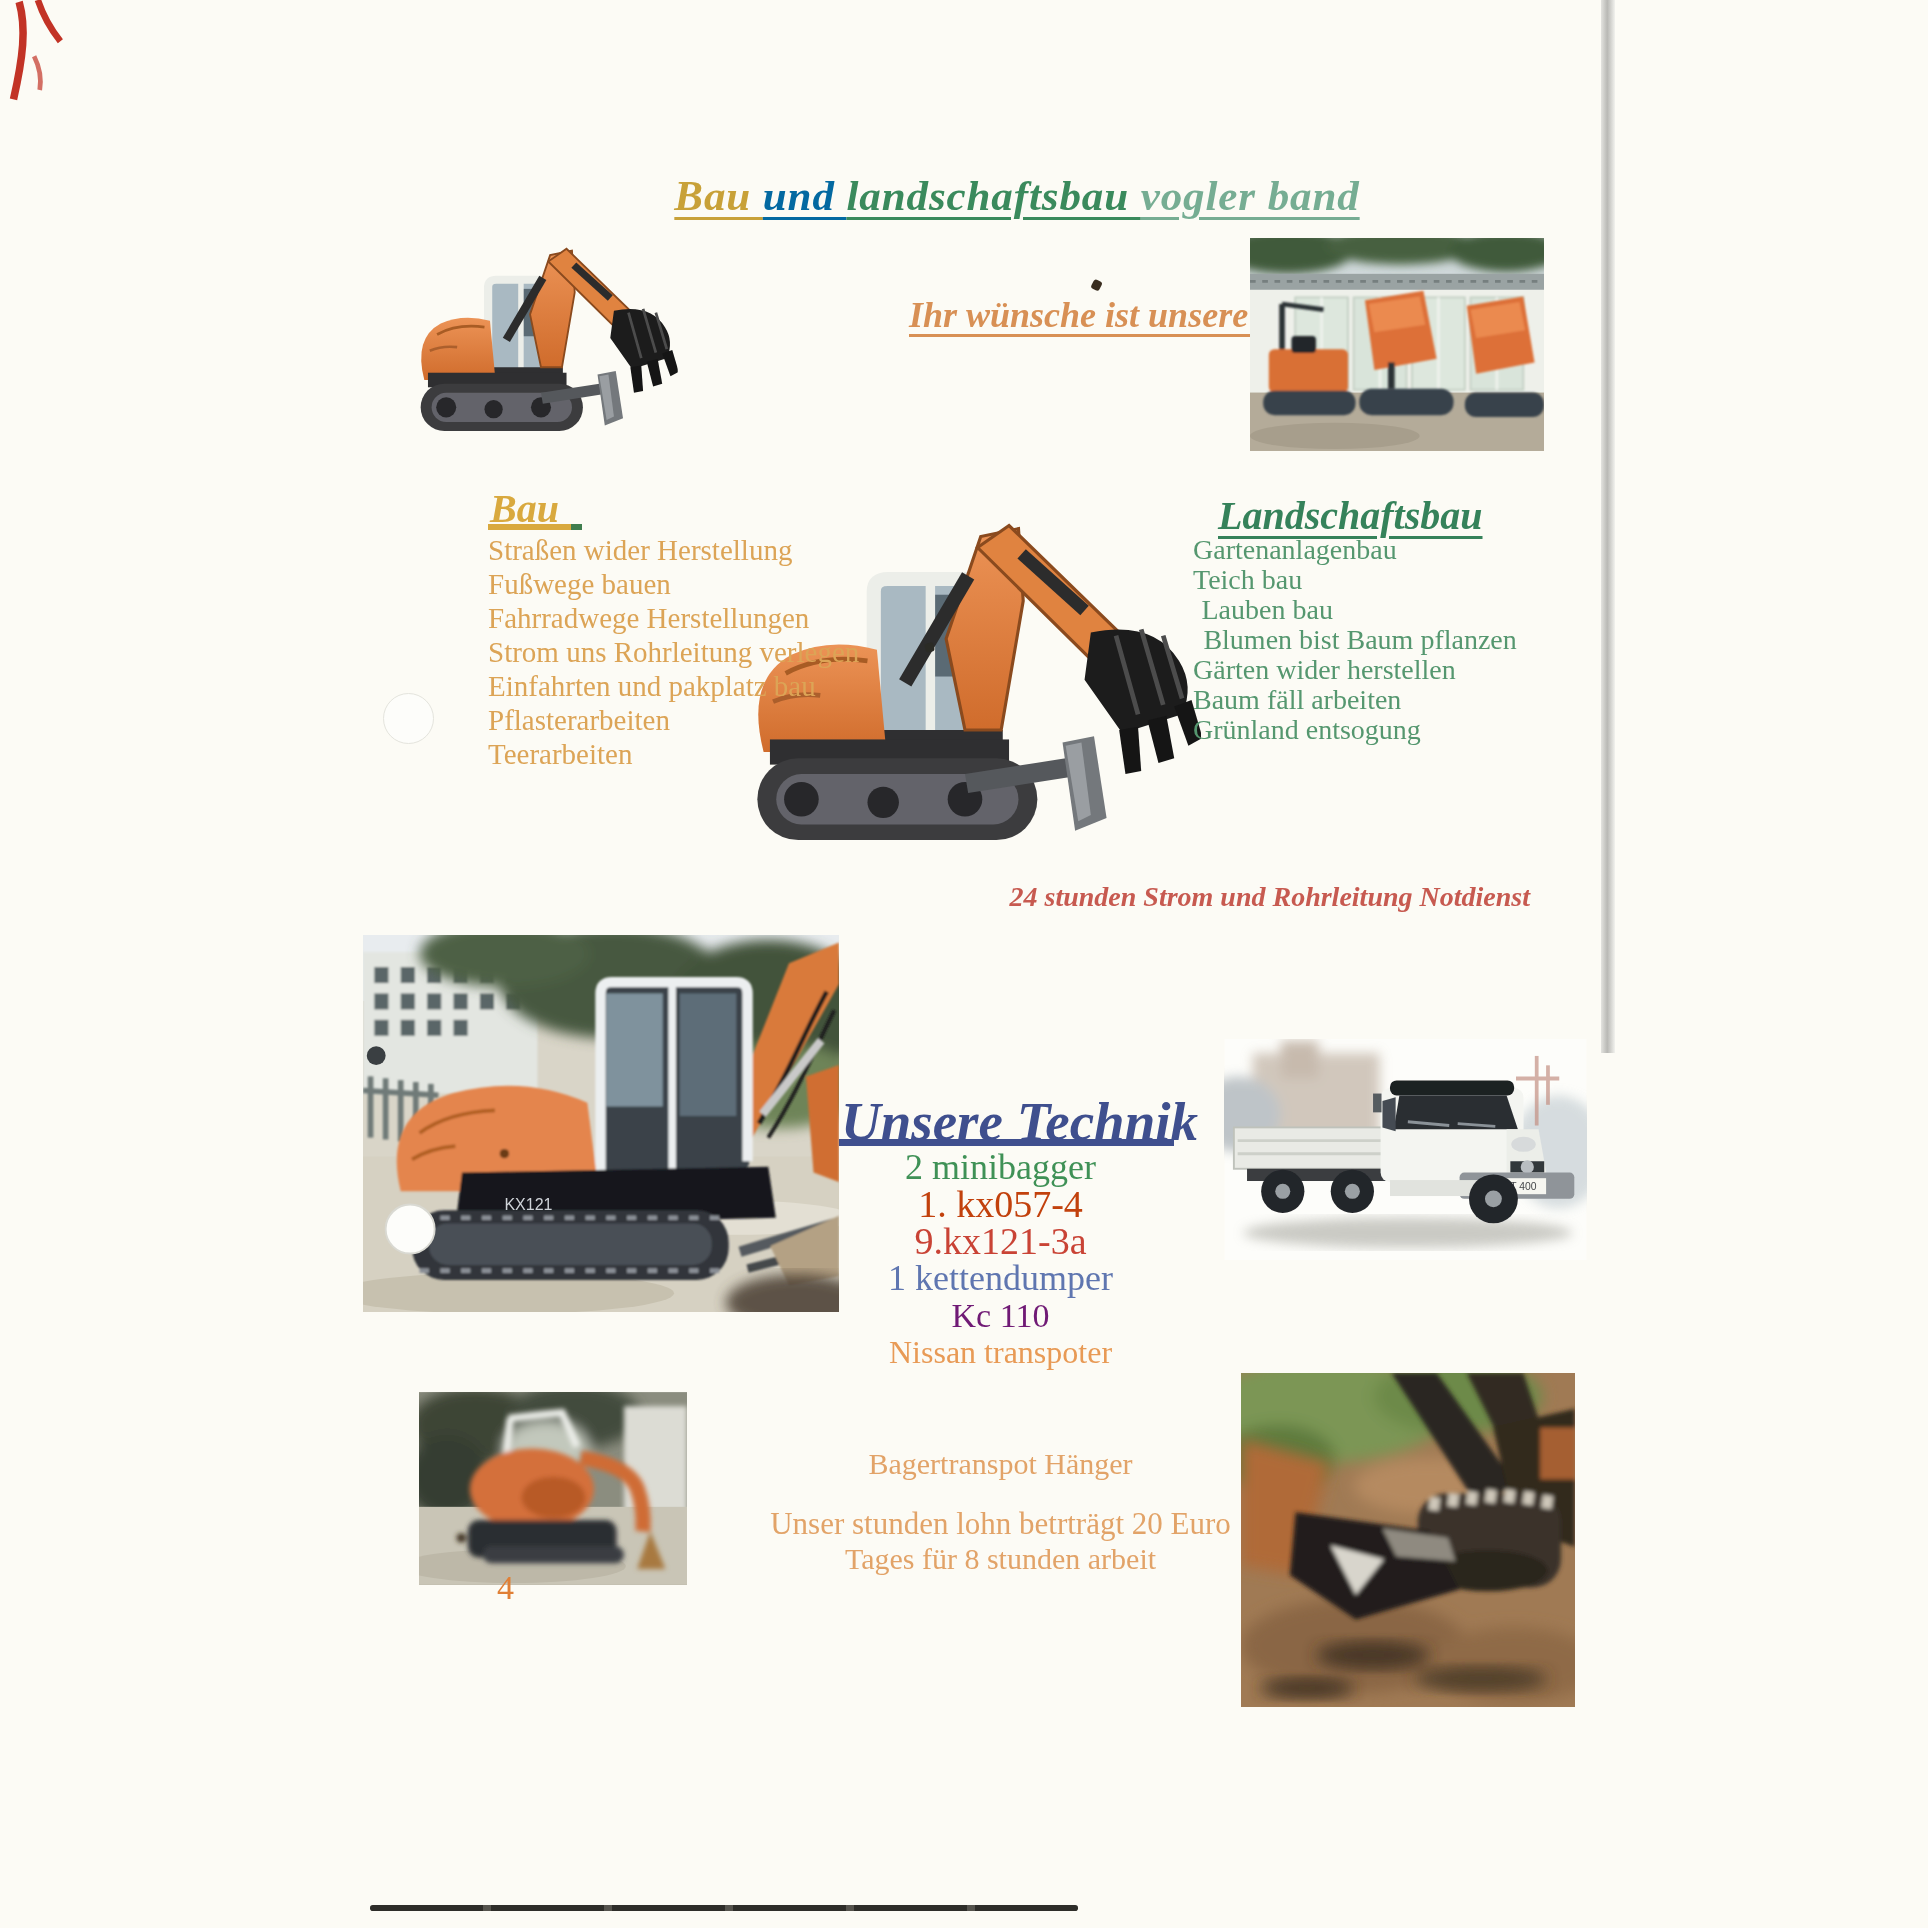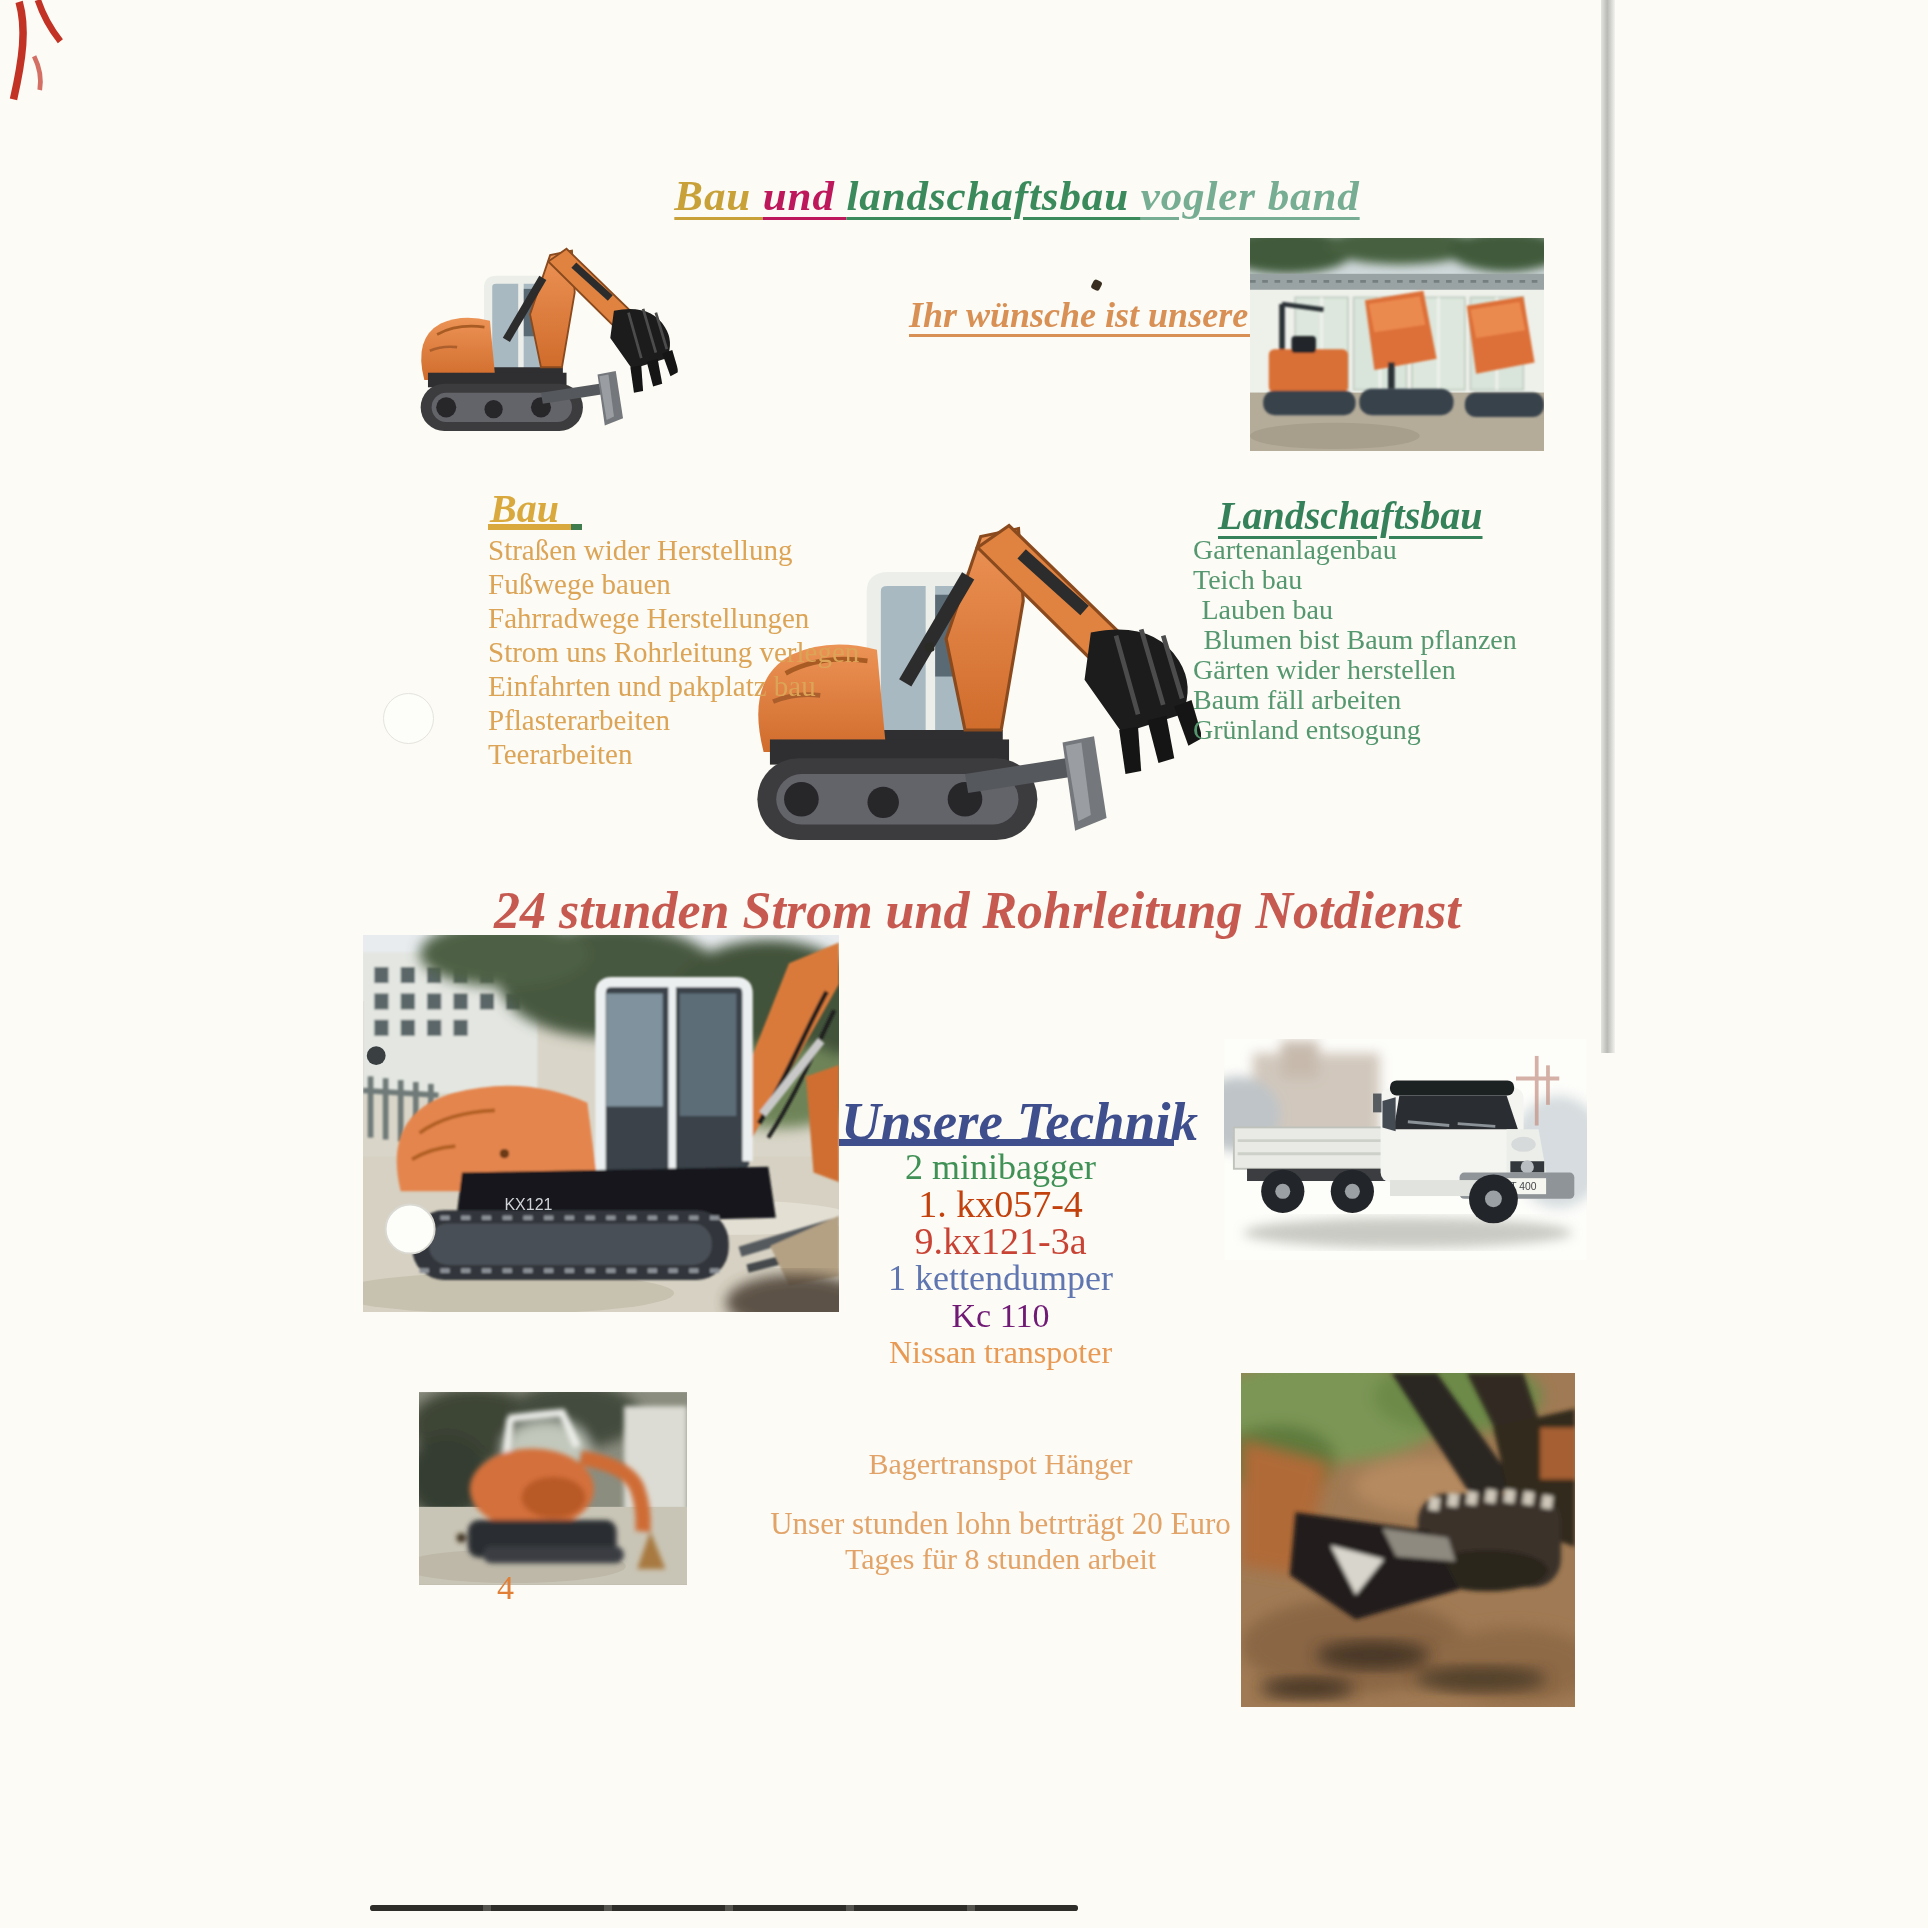--- a/index.html
+++ b/index.html
@@ -9,21 +9,21 @@
     font-family:"Liberation Serif","DejaVu Serif",serif;
   }
   .abs{position:absolute;}
   .u{text-decoration:underline;text-decoration-thickness:2.8px;text-underline-offset:6.6px;}
   .title-line{left:650px;top:171px;width:734px;font-size:43px;font-style:italic;font-weight:bold;text-align:center;letter-spacing:0.9px;white-space:nowrap;}
   .subtitle{left:909px;top:294px;width:433px;font-size:36px;font-style:italic;font-weight:bold;white-space:nowrap;}
   .col-heading{font-size:40px;font-weight:bold;font-style:italic;white-space:nowrap;}
   .list{font-size:29px;white-space:nowrap;}
   .list div{height:34px;line-height:34px;}
   .glist div{height:30px;line-height:30px;}
-  .banner{left:494px;top:881px;width:1036px;text-align:left;font-size:52px;font-weight:bold;font-style:italic;white-space:nowrap;}
+  .banner{left:494px;top:881px;width:1036px;text-align:right;font-size:28px;font-weight:bold;font-style:italic;white-space:nowrap;}
   .technik-head{left:841px;top:1090px;font-size:55px;font-weight:bold;font-style:italic;white-space:nowrap;}
   .technik-bar{left:839px;top:1139px;width:335px;height:6.6px;background:#3f4f8e;}
   .technik-list{left:765px;top:1149px;width:471px;text-align:center;}
   .technik-list div{line-height:37px;white-space:nowrap;}
   .t-a{font-size:36px;} .t-b{font-size:38px;} .t-c{font-size:34px;} .t-d{font-size:32px;}
   .footer-block{left:765px;top:1448px;width:471px;text-align:center;white-space:nowrap;}
   .f1{font-size:30px;line-height:32px;}
   .f2{position:absolute;left:0;top:59px;width:471px;font-size:31px;line-height:34px;}
   .f3{position:absolute;left:0;top:94px;width:471px;font-size:30px;line-height:34px;}
   .pagenum{left:497px;top:1569px;font-size:34px;}
@@ -45,21 +45,21 @@
 
   <svg class="abs" style="left:5.6px;top:0;" width="60" height="105" viewBox="0 0 64 112">
     <path d="M14,2 C22,30 18,62 8,106" stroke="#c23326" stroke-width="8" fill="none"></path>
     <path d="M34,0 C40,18 50,34 58,44" stroke="#c23326" stroke-width="7" fill="none"></path>
     <path d="M30,60 C36,72 38,84 36,96" stroke="#c23326" stroke-width="5" fill="none" opacity="0.7"></path>
   </svg>
 
   <div class="abs edge-strip"></div>
 
   <div class="abs title-line">
-    <span class="u" style="color: rgb(200, 161, 56);">Bau </span><span class="u" style="color: #be185d;">und </span><span class="u" style="color: rgb(58, 138, 92);">landschaftsbau </span><span class="u" style="color: rgb(118, 173, 147);">vogler band</span>
+    <span class="u" style="color: rgb(200, 161, 56);">Bau </span><span class="u" style="color: #0369a1;">und </span><span class="u" style="color: rgb(58, 138, 92);">landschaftsbau </span><span class="u" style="color: rgb(118, 173, 147);">vogler band</span>
   </div>
 
   <div class="abs subtitle u" style="color: rgb(216, 144, 85);">Ihr wünsche ist unsere Projekt</div>
 
   <svg width="0" height="0" style="position:absolute" aria-hidden="true">
     <defs>
       <linearGradient id="og" x1="0" y1="0" x2="0" y2="1">
         <stop offset="0" stop-color="#ec9356"></stop>
           <stop offset="1" stop-color="#d06c2c"></stop>
       </linearGradient>

